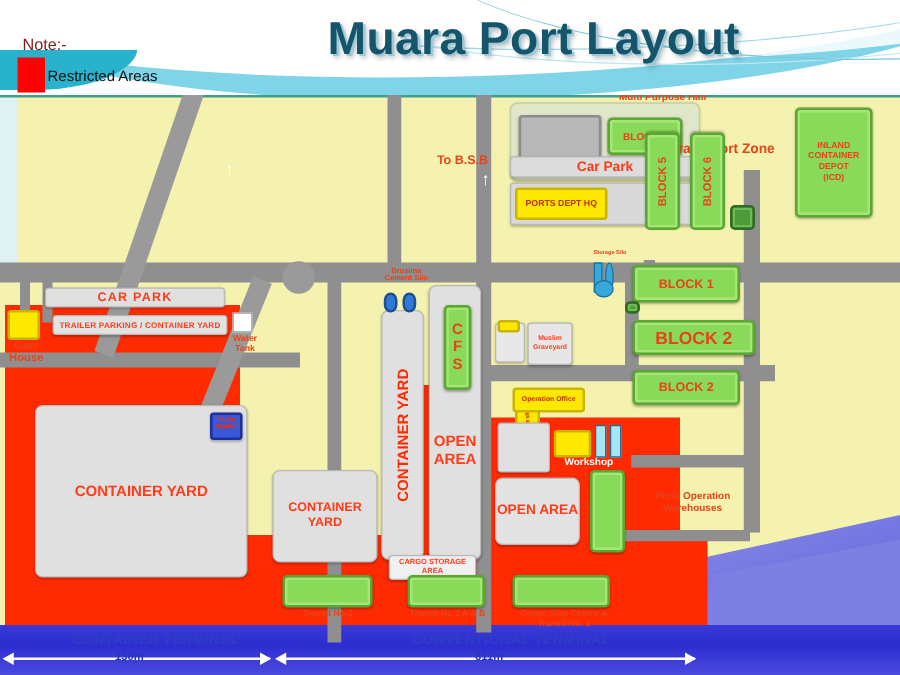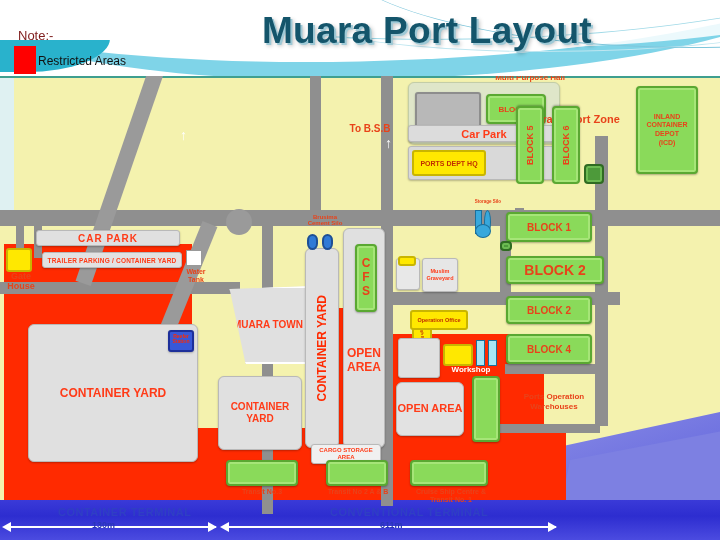--- a/index.html
+++ b/index.html
@@ -242,23 +242,20 @@
     <div class="label" style="left:181px; top:192px; width:30px; font-size:7px;">Water
 Tank</div>
 
 
     <div class="bldg" style="left:28px; top:248px; width:170px; height:138px; background:#e0e0e0; font-size:12px;">CONTAINER YARD</div>
 
     <div class="bldg sq" style="left:168px; top:254px; width:26px; height:22px; background:#3858d8; border:2px solid #1d2f9a;"></div>
     <div class="label" style="left:168px; top:258px; width:26px; font-size:5px; color:#ff2a00;">Reefer
 Station</div>
 
-    <div class="bldg" style="left:228px; top:210px; width:80px; height:78px; background:#e0e0e0; border:2px solid #fff; border-radius:2px;
-         clip-path: polygon(2% 4%, 100% 0%, 100% 100%, 22% 100%); font-size:10px; line-height:1.2;">MUARA
-TOWN</div>
 
     <div class="bldg" style="left:218px; top:300px; width:84px; height:74px; background:#e0e0e0; font-size:10px; line-height:1.25;">CONTAINER
 YARD</div>
 
     <div class="bldg" style="left:305px; top:172px; width:34px; height:200px; background:#e0e0e0; font-size:12px;">
       <span class="label v" style="position:static; color:#ff2a00; font-size:12px;">CONTAINER YARD</span>
     </div>
 
     <div class="silo" style="left:307px; top:158px;"></div>
     <div class="silo" style="left:322px; top:158px;"></div>
@@ -296,21 +293,20 @@
     <div class="label" style="left:440px; top:290px; width:62px; font-size:8px; color:#ffffff;">Workshop</div>
 
     <div class="bldg" style="left:396px; top:306px; width:68px; height:54px; background:#e2e2e2; font-size:11px; line-height:1.2;">OPEN
 AREA</div>
     <div class="green" style="left:472px; top:300px; width:28px; height:66px;"></div>
 
     <div class="green" style="left:506px; top:136px; width:86px; height:30px; font-size:10px;">BLOCK 1</div>
     <div class="green dark" style="left:500px; top:165px; width:12px; height:10px;"></div>
     <div class="green" style="left:506px; top:180px; width:98px; height:28px; font-size:14px;">BLOCK 2</div>
     <div class="green" style="left:506px; top:220px; width:86px; height:28px; font-size:10px;">BLOCK 2</div>
-    <div class="green" style="left:506px; top:258px; width:86px; height:30px; font-size:10px;">BLOCK 4</div>
 
     <div class="label" style="left:498px; top:316px; width:112px; font-size:8px; line-height:1.2;">Ports Operation
 Warehouses</div>
 
     <div class="green" style="left:226px; top:384px; width:72px; height:26px;"></div>
     <div class="label" style="left:222px; top:412px; width:80px; font-size:7px;">Transit No.3</div>
 
     <div class="green" style="left:326px; top:384px; width:62px; height:26px;"></div>
     <div class="label" style="left:310px; top:412px; width:96px; font-size:7px;">Transit No 2 A &amp; B</div>
 

